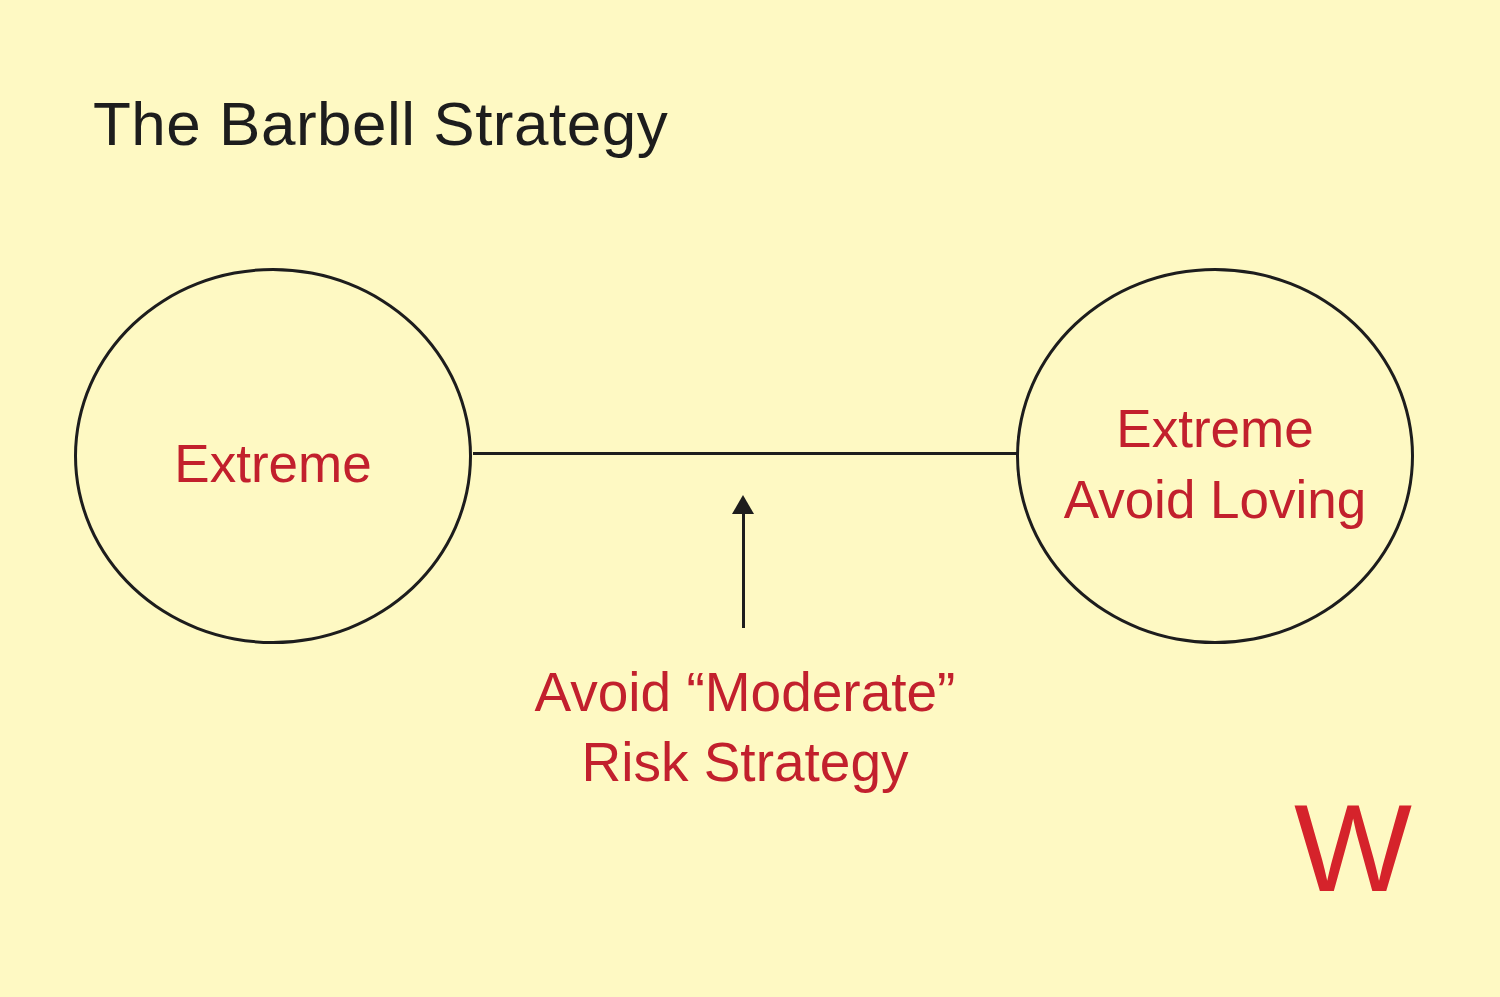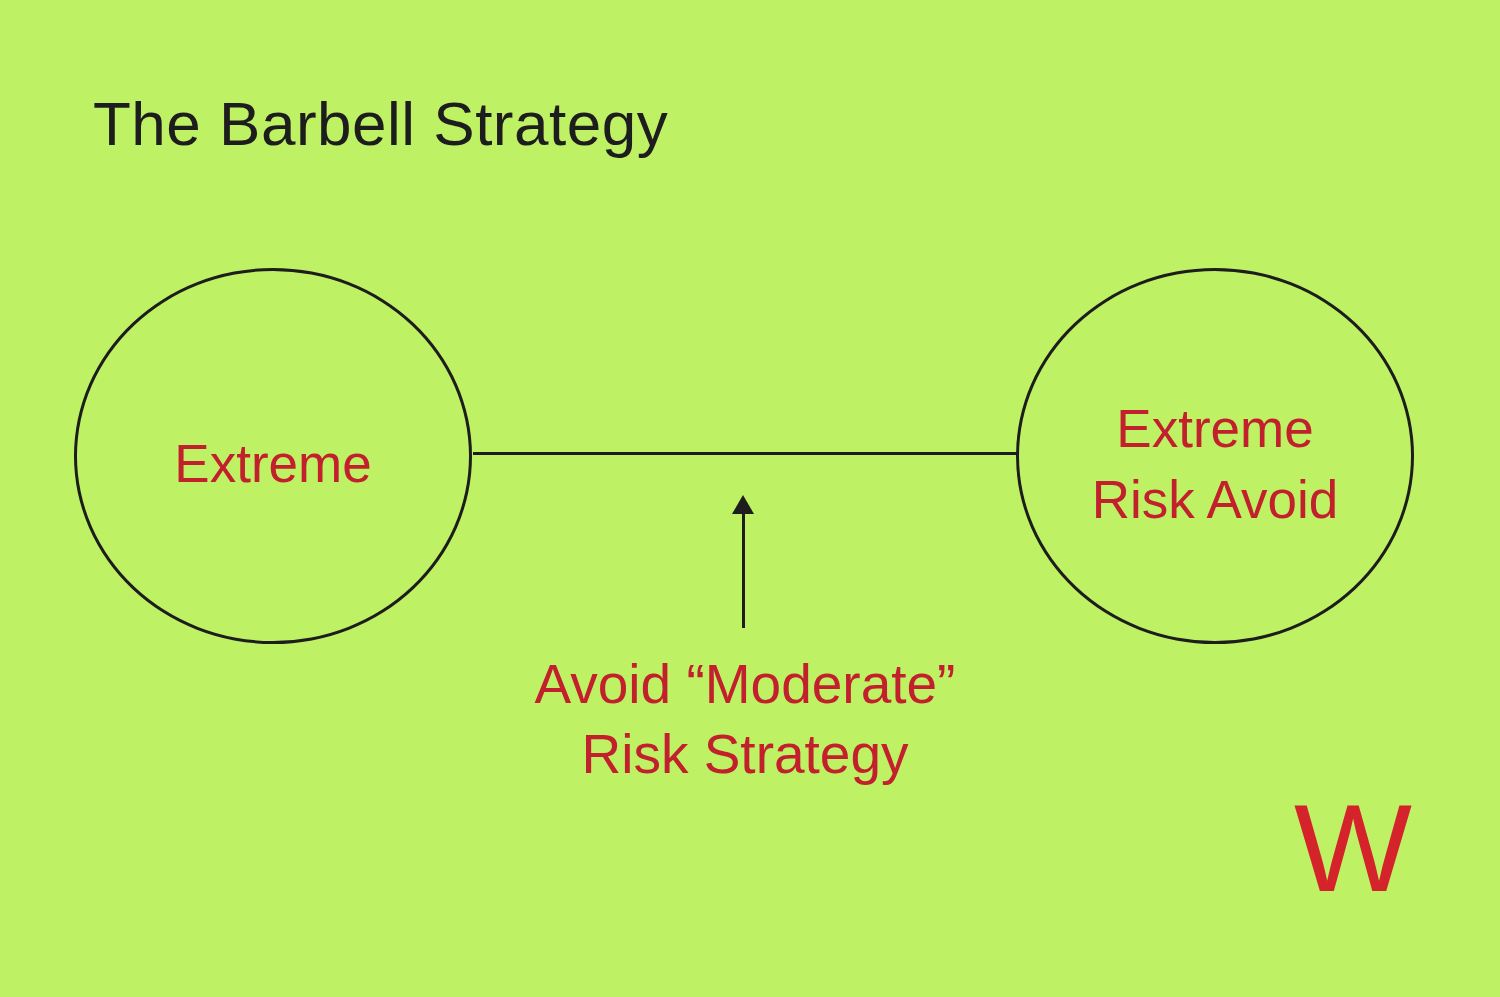--- a/index.html
+++ b/index.html
@@ -105,38 +105,38 @@
     margin: 0;
     font-size: 125px;
     line-height: 1;
     font-weight: 400;
     color: #d5232b;
   }
 </style>
 </head>
 <body>
 
-<div class="canvas" style="background: #bef264;">
+<div class="canvas" style="background: #fef9c3;">
 
   <h1 class="title" style="color: rgb(29, 29, 29);">The Barbell Strategy</h1>
 
   <div class="circle left" style="border-color: rgb(29, 29, 29);">
     <span class="circle-label" style="color: rgb(194, 32, 45);">Extreme</span>
   </div>
 
   <div class="bar-line" style="background: rgb(29, 29, 29);"></div>
 
   <div class="circle right" style="border-color: rgb(29, 29, 29);">
     <span class="circle-label" style="color: rgb(194, 32, 45);">Extreme</span>
-    <span class="circle-label" style="color: rgb(194, 32, 45);">Risk Avoid</span>
+    <span class="circle-label" style="color: rgb(194, 32, 45);">Avoid Loving</span>
   </div>
 
   <div class="arrow-head" style="border-bottom-color: rgb(29, 29, 29);"></div>
   <div class="arrow-shaft" style="background: rgb(29, 29, 29);"></div>
 
-  <div class="annotation" style="color: rgb(194, 32, 45);">
+  <div class="annotation" style="color: rgb(194, 32, 45); margin-top: 8px;">
     <span class="annotation-line">Avoid “Moderate”</span>
     <span class="annotation-line">Risk Strategy</span>
   </div>
 
   <div class="logo" style="color: rgb(213, 35, 43);">W</div>
 
 </div>
 
 </body></html>

